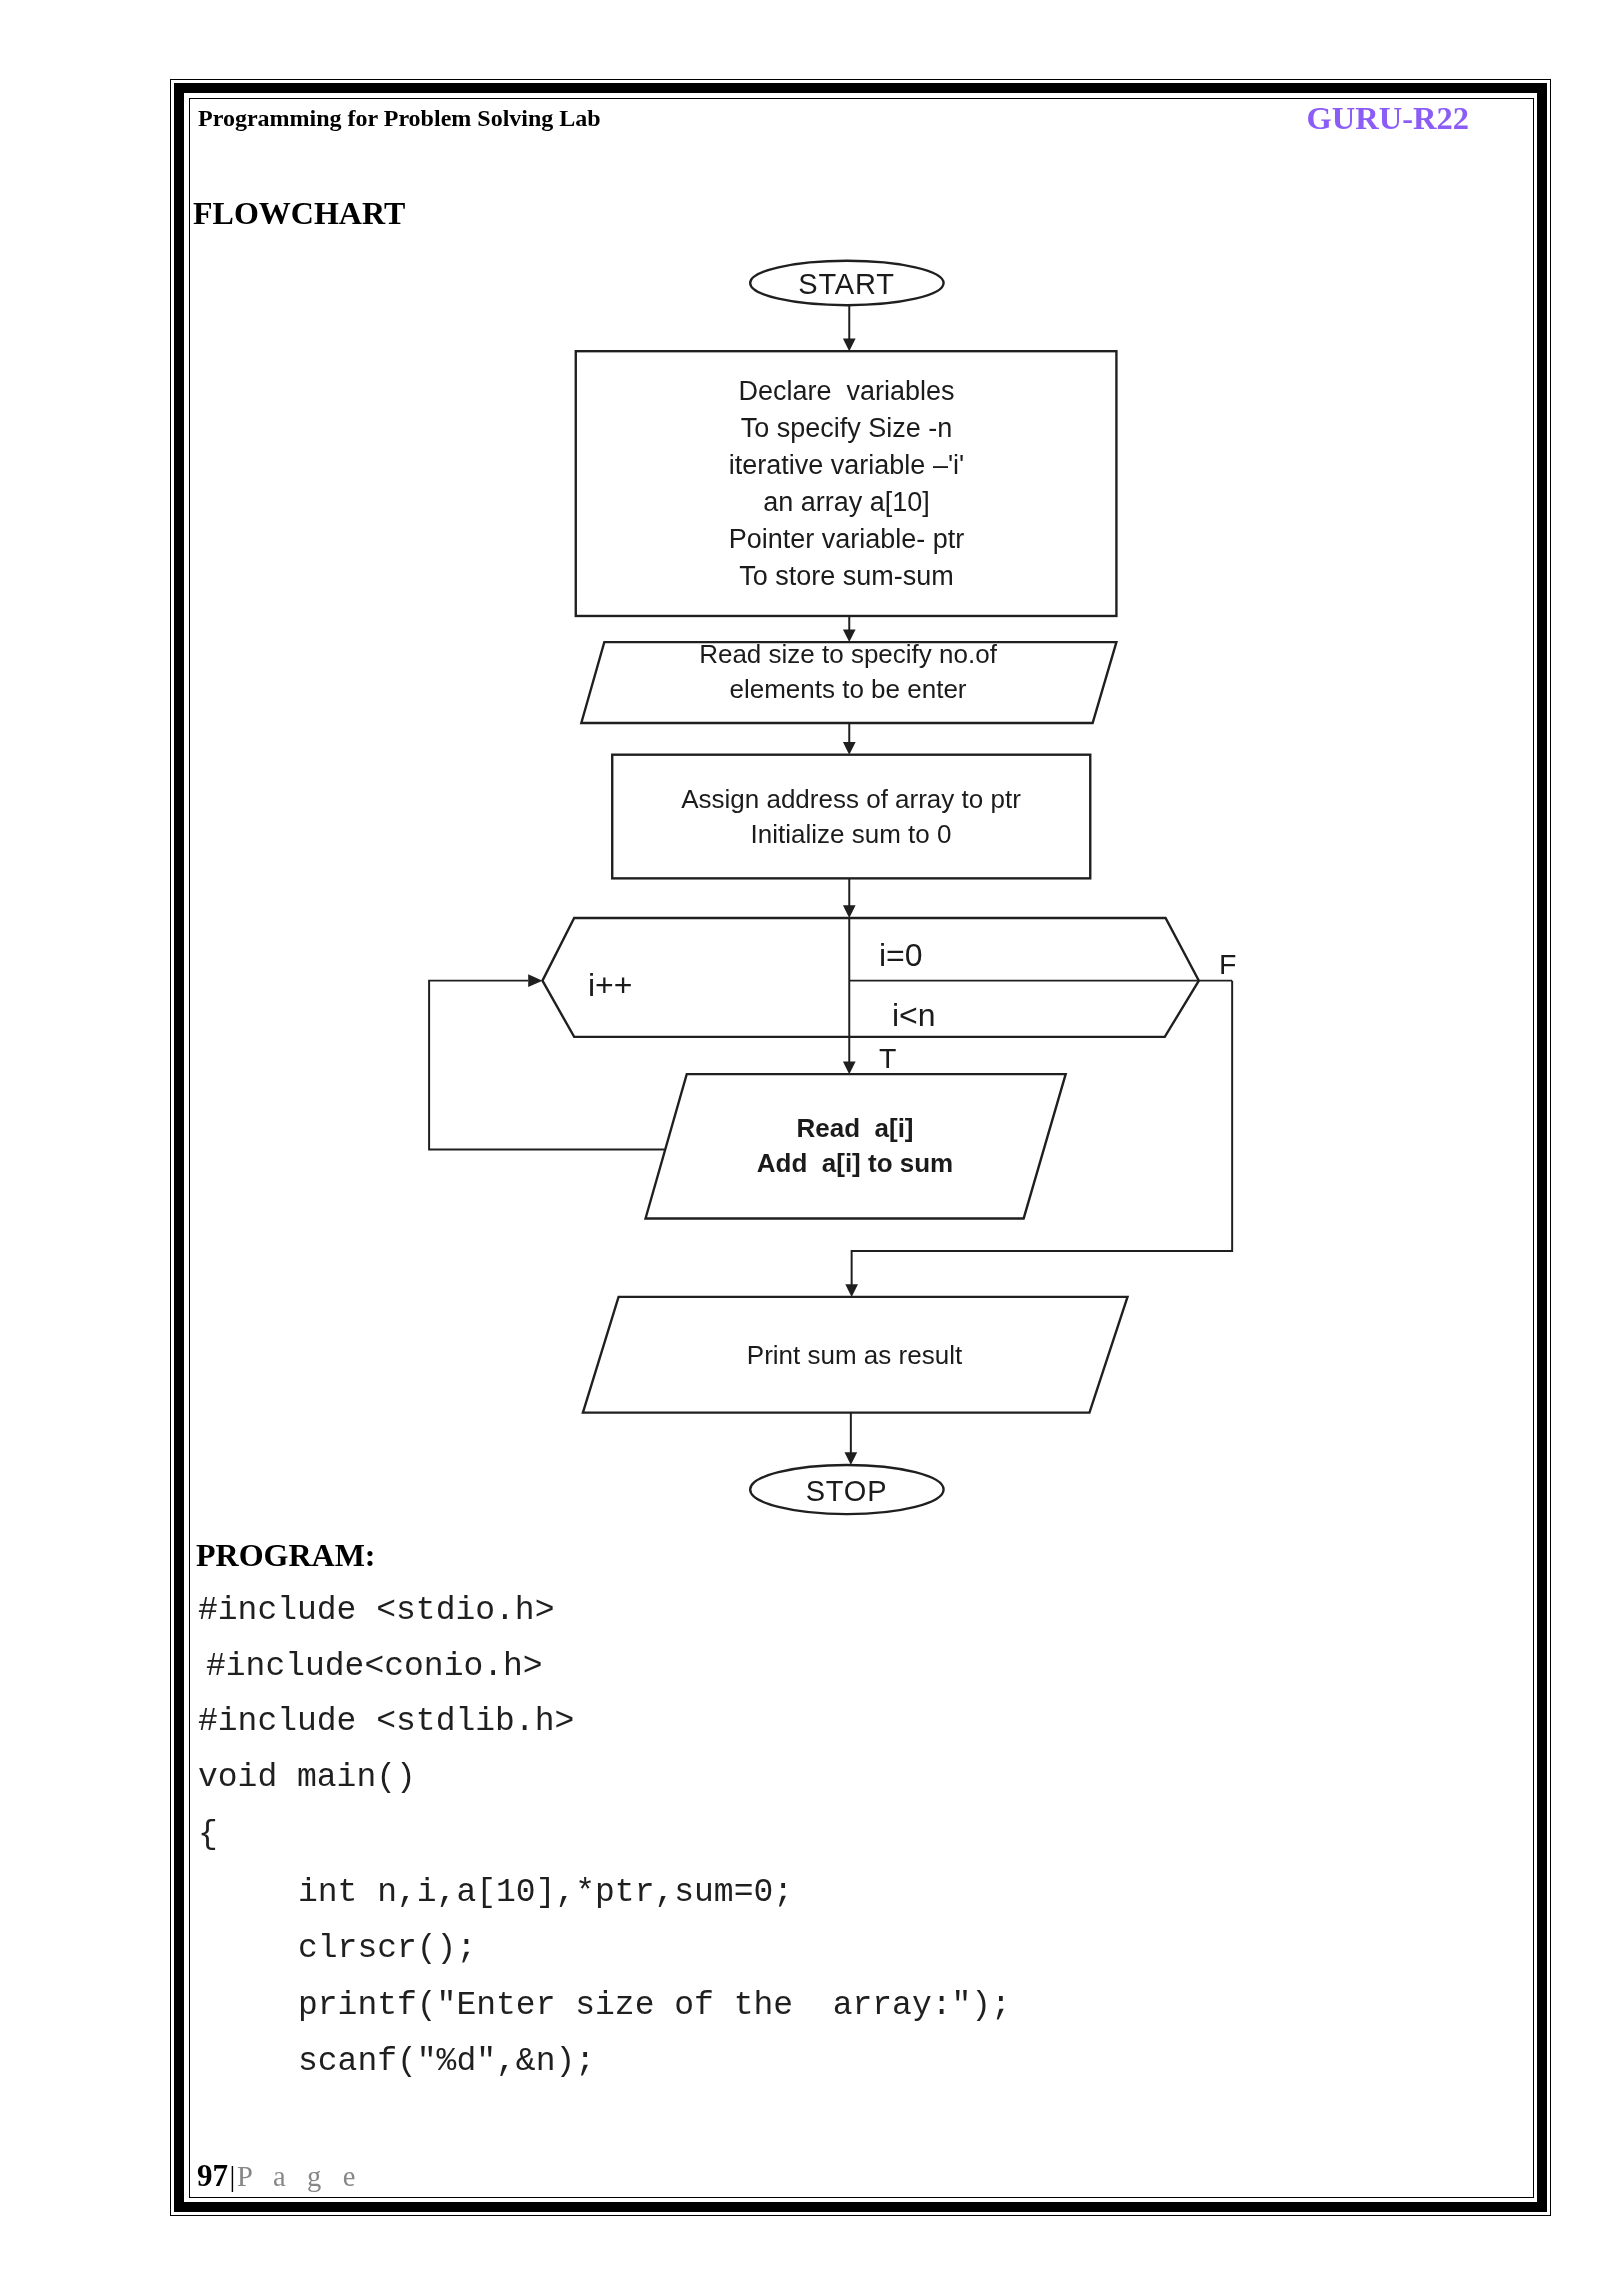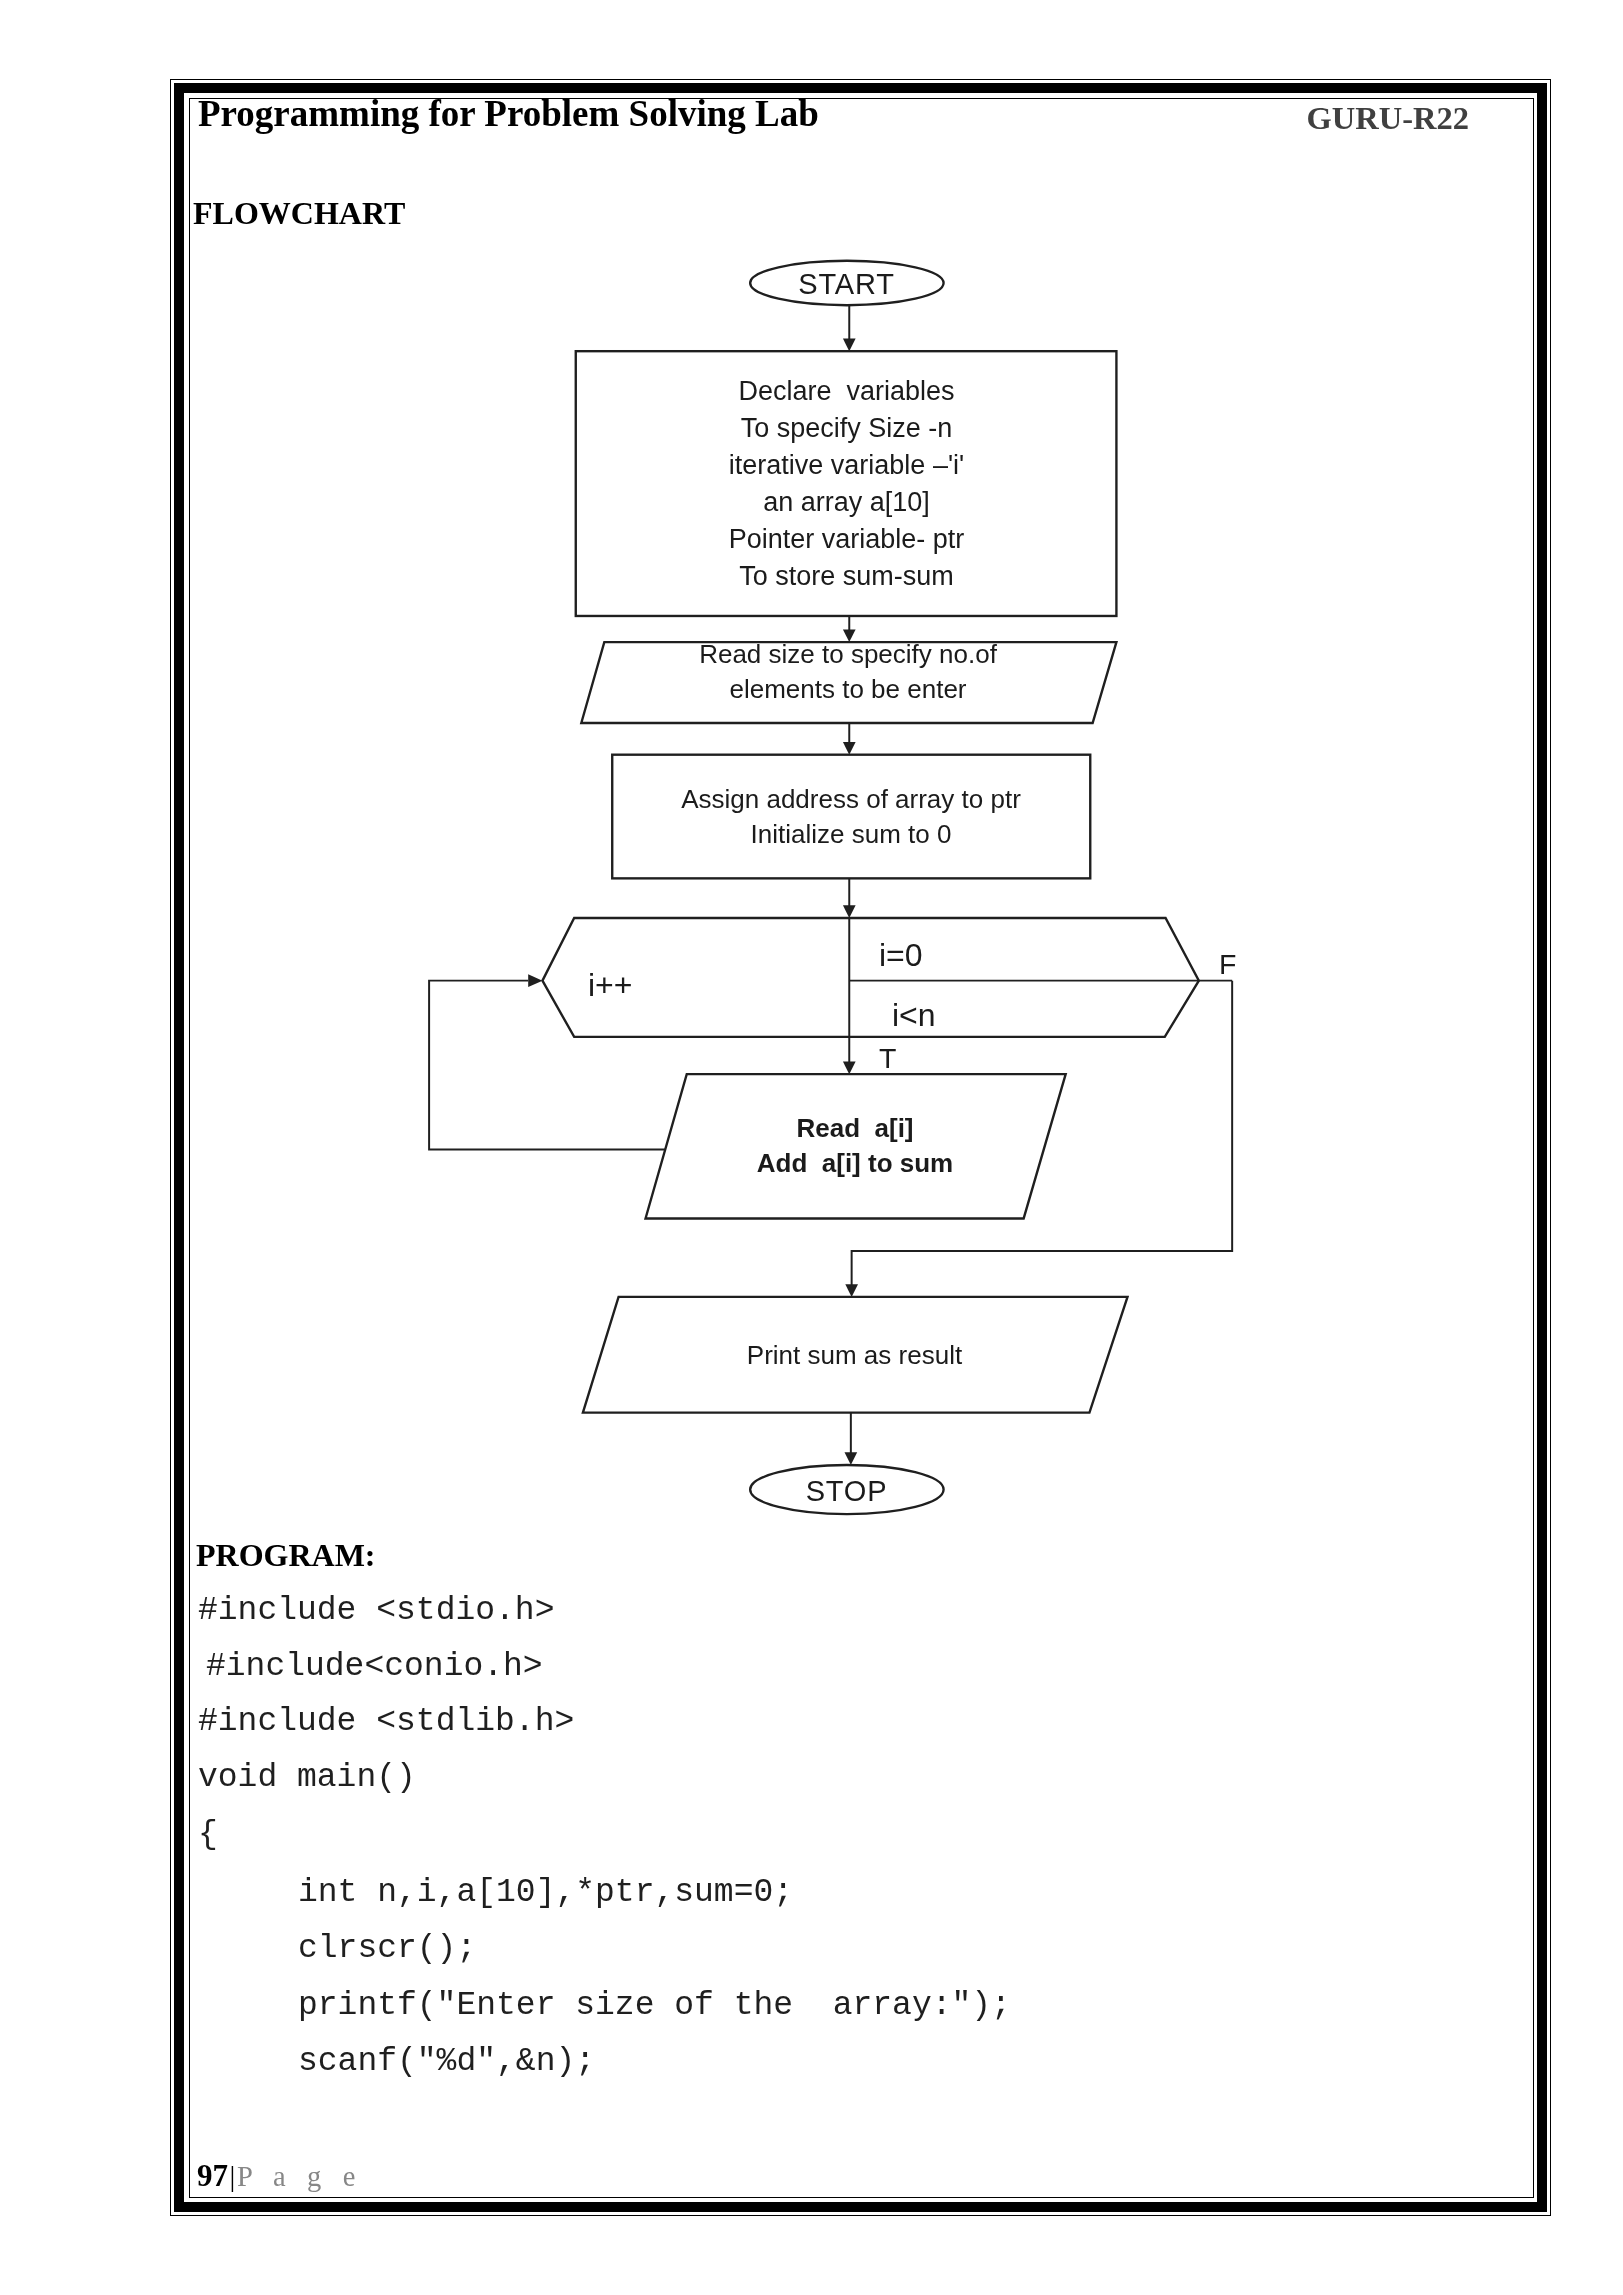--- a/index.html
+++ b/index.html
@@ -4,22 +4,22 @@
 <style>
   html,body{margin:0;padding:0;background:#ffffff;}
   .page{position:relative;width:1624px;height:2295px;background:#ffffff;overflow:hidden;
         font-family:"Liberation Sans",sans-serif;color:#1a1a1a;}
   .abs{position:absolute;box-sizing:border-box;}
   
   .frame-a{left:170px;top:79px;width:1381px;height:2137px;border:1.6px solid #000;}
   .frame-b{left:174px;top:83px;width:1373px;height:2129px;border:10.3px solid #000;}
   .frame-c{left:189px;top:98px;width:1345px;height:2100px;border:1.6px solid #000;}
   
-  .doc-title{left:198px;top:92px;font-family:"Liberation Serif",serif;font-weight:bold;font-size:37px;color:#000;}
-  .doc-code{top:100px;right:155px;font-family:"Liberation Serif",serif;font-weight:bold;font-size:32.5px;color:#404040;}
+  .doc-title{left:198px;top:105px;font-family:"Liberation Serif",serif;font-weight:bold;font-size:24px;color:#000;}
+  .doc-code{top:100px;right:155px;font-family:"Liberation Serif",serif;font-weight:bold;font-size:32.5px;color:#8b5cf6;}
   .sec-head{font-family:"Liberation Serif",serif;font-weight:bold;font-size:32px;color:#000;}
   .flow-head{left:193px;top:195px;}
   .prog-head{left:196px;top:1537px;}
   
   .flow-svg{left:0;top:0;width:1624px;height:2295px;}
   .flow-svg *{vector-effect:none;}
   
   .flabel{position:absolute;box-sizing:border-box;color:#1b1b1b;white-space:pre;}
   .center-txt{display:flex;flex-direction:column;align-items:center;justify-content:center;text-align:center;}
   .terminator-label{font-size:29px;letter-spacing:0.8px;}

